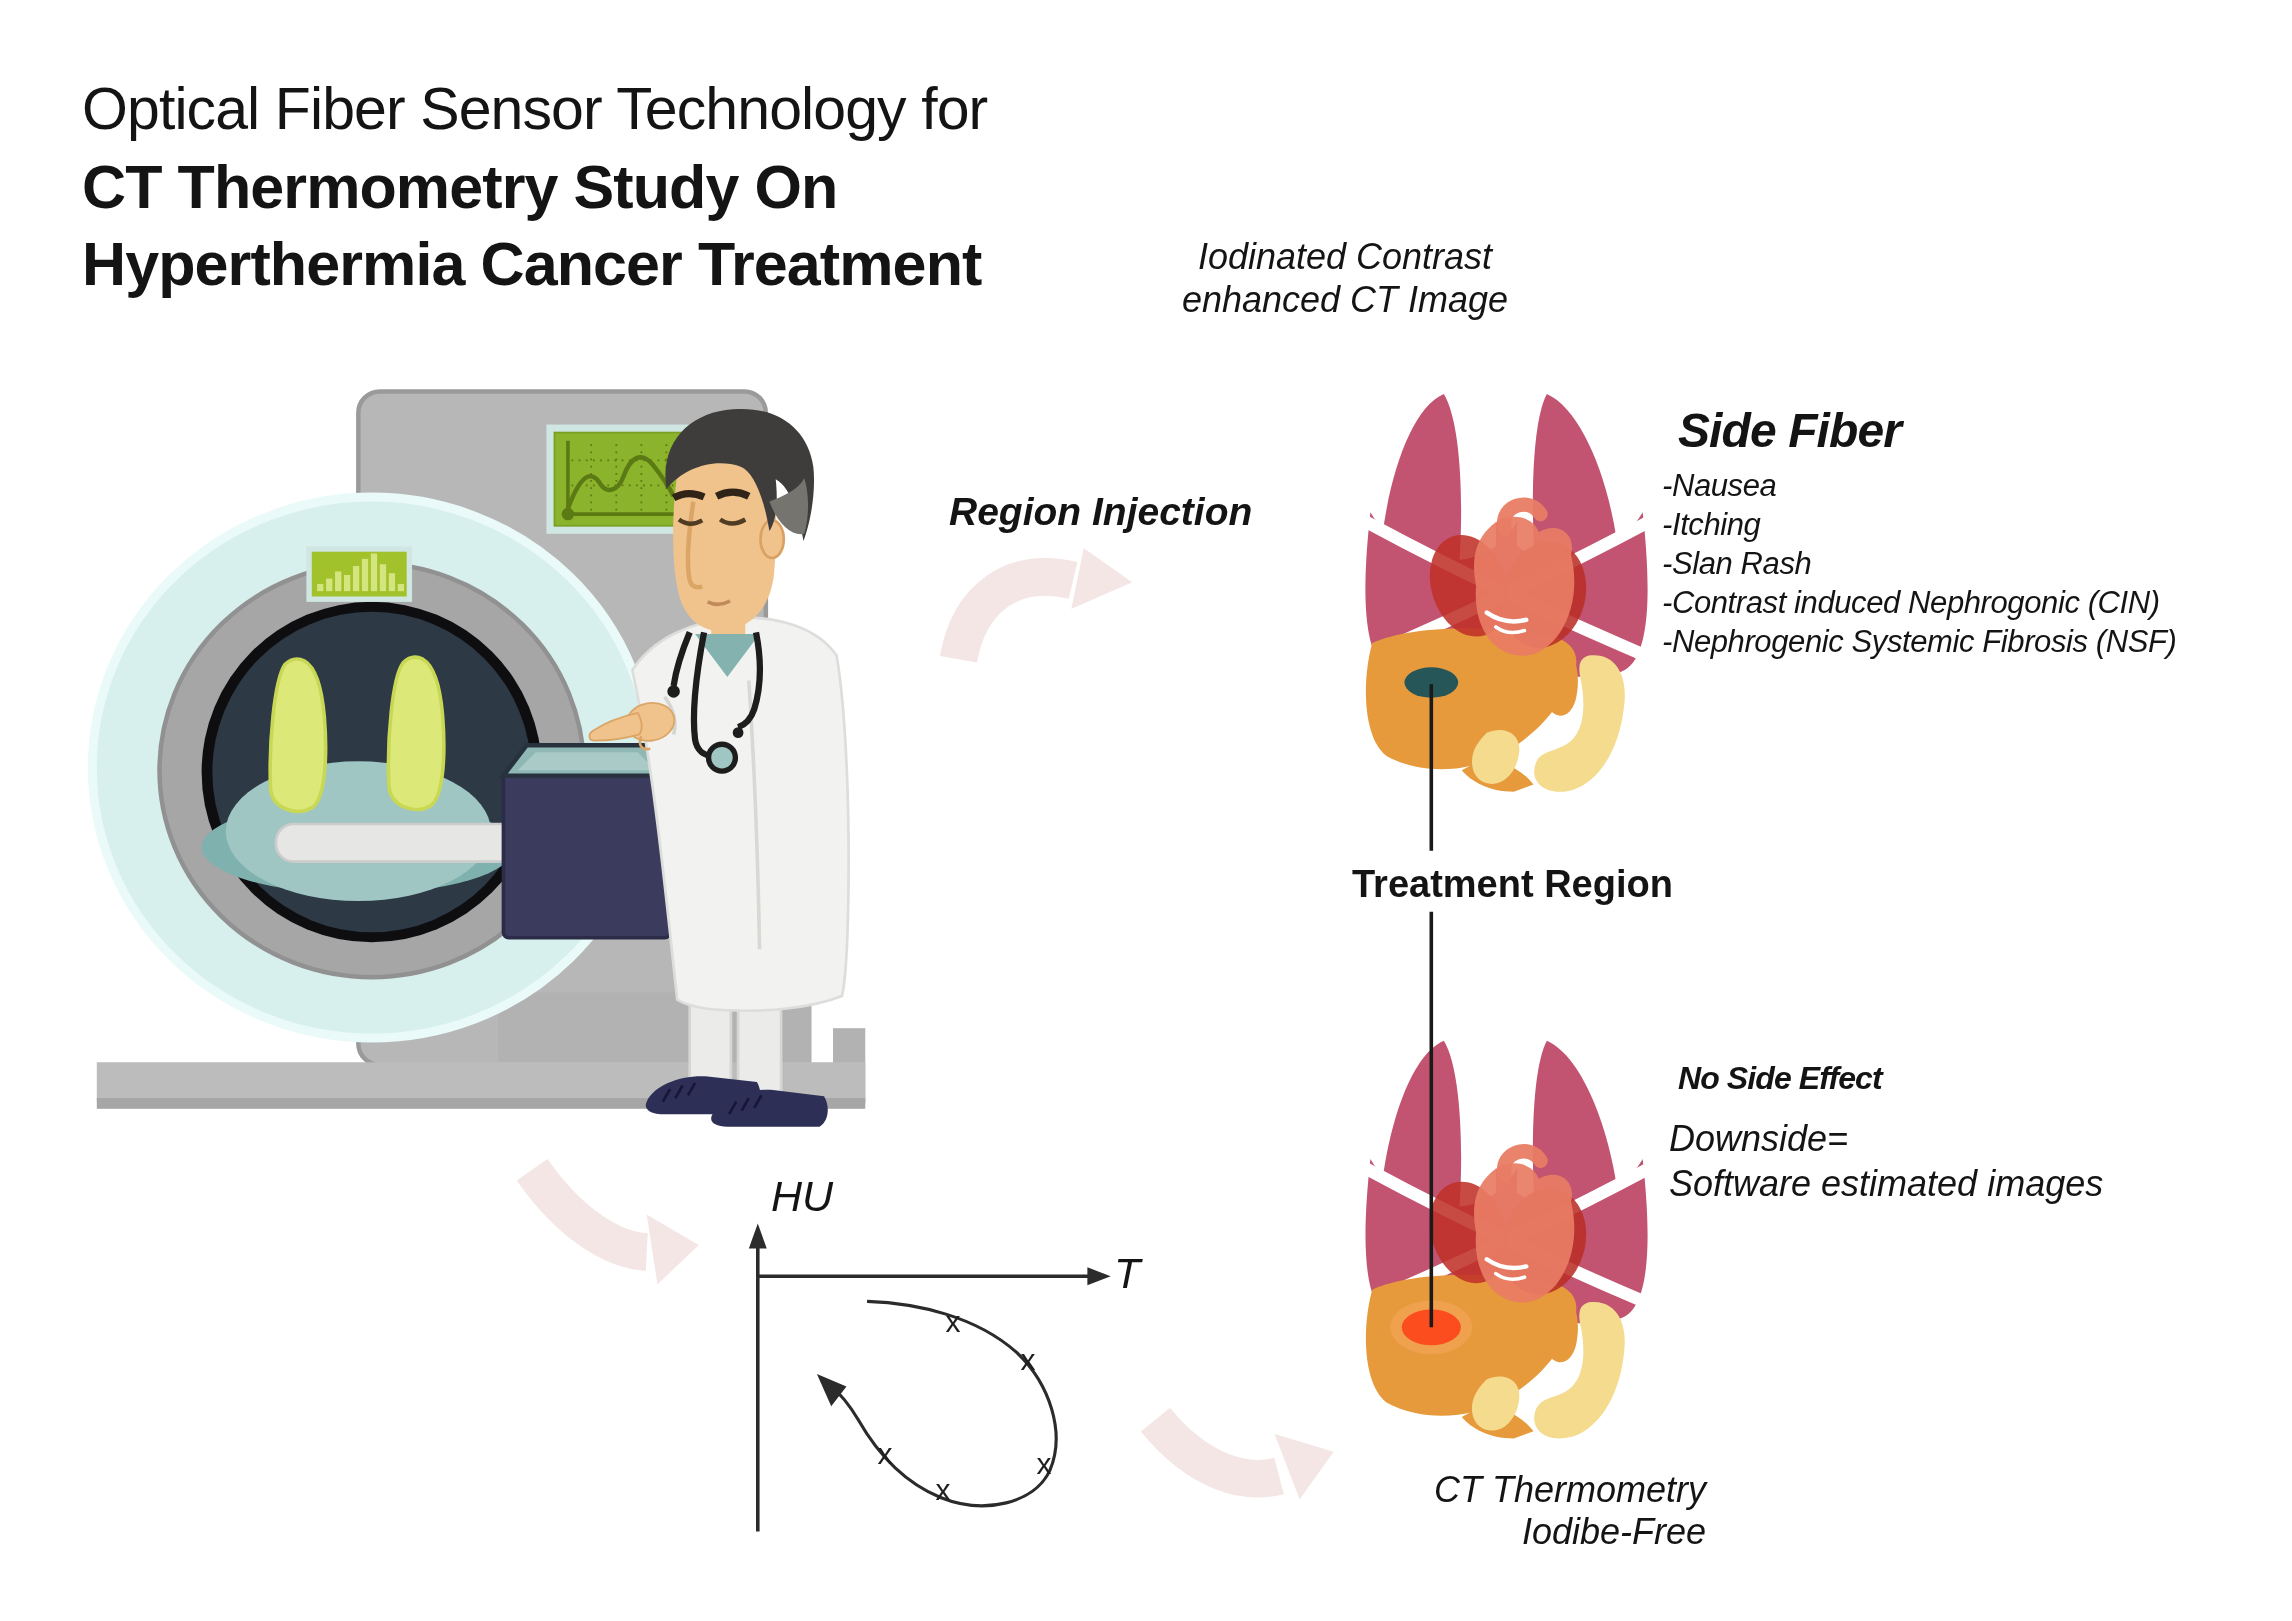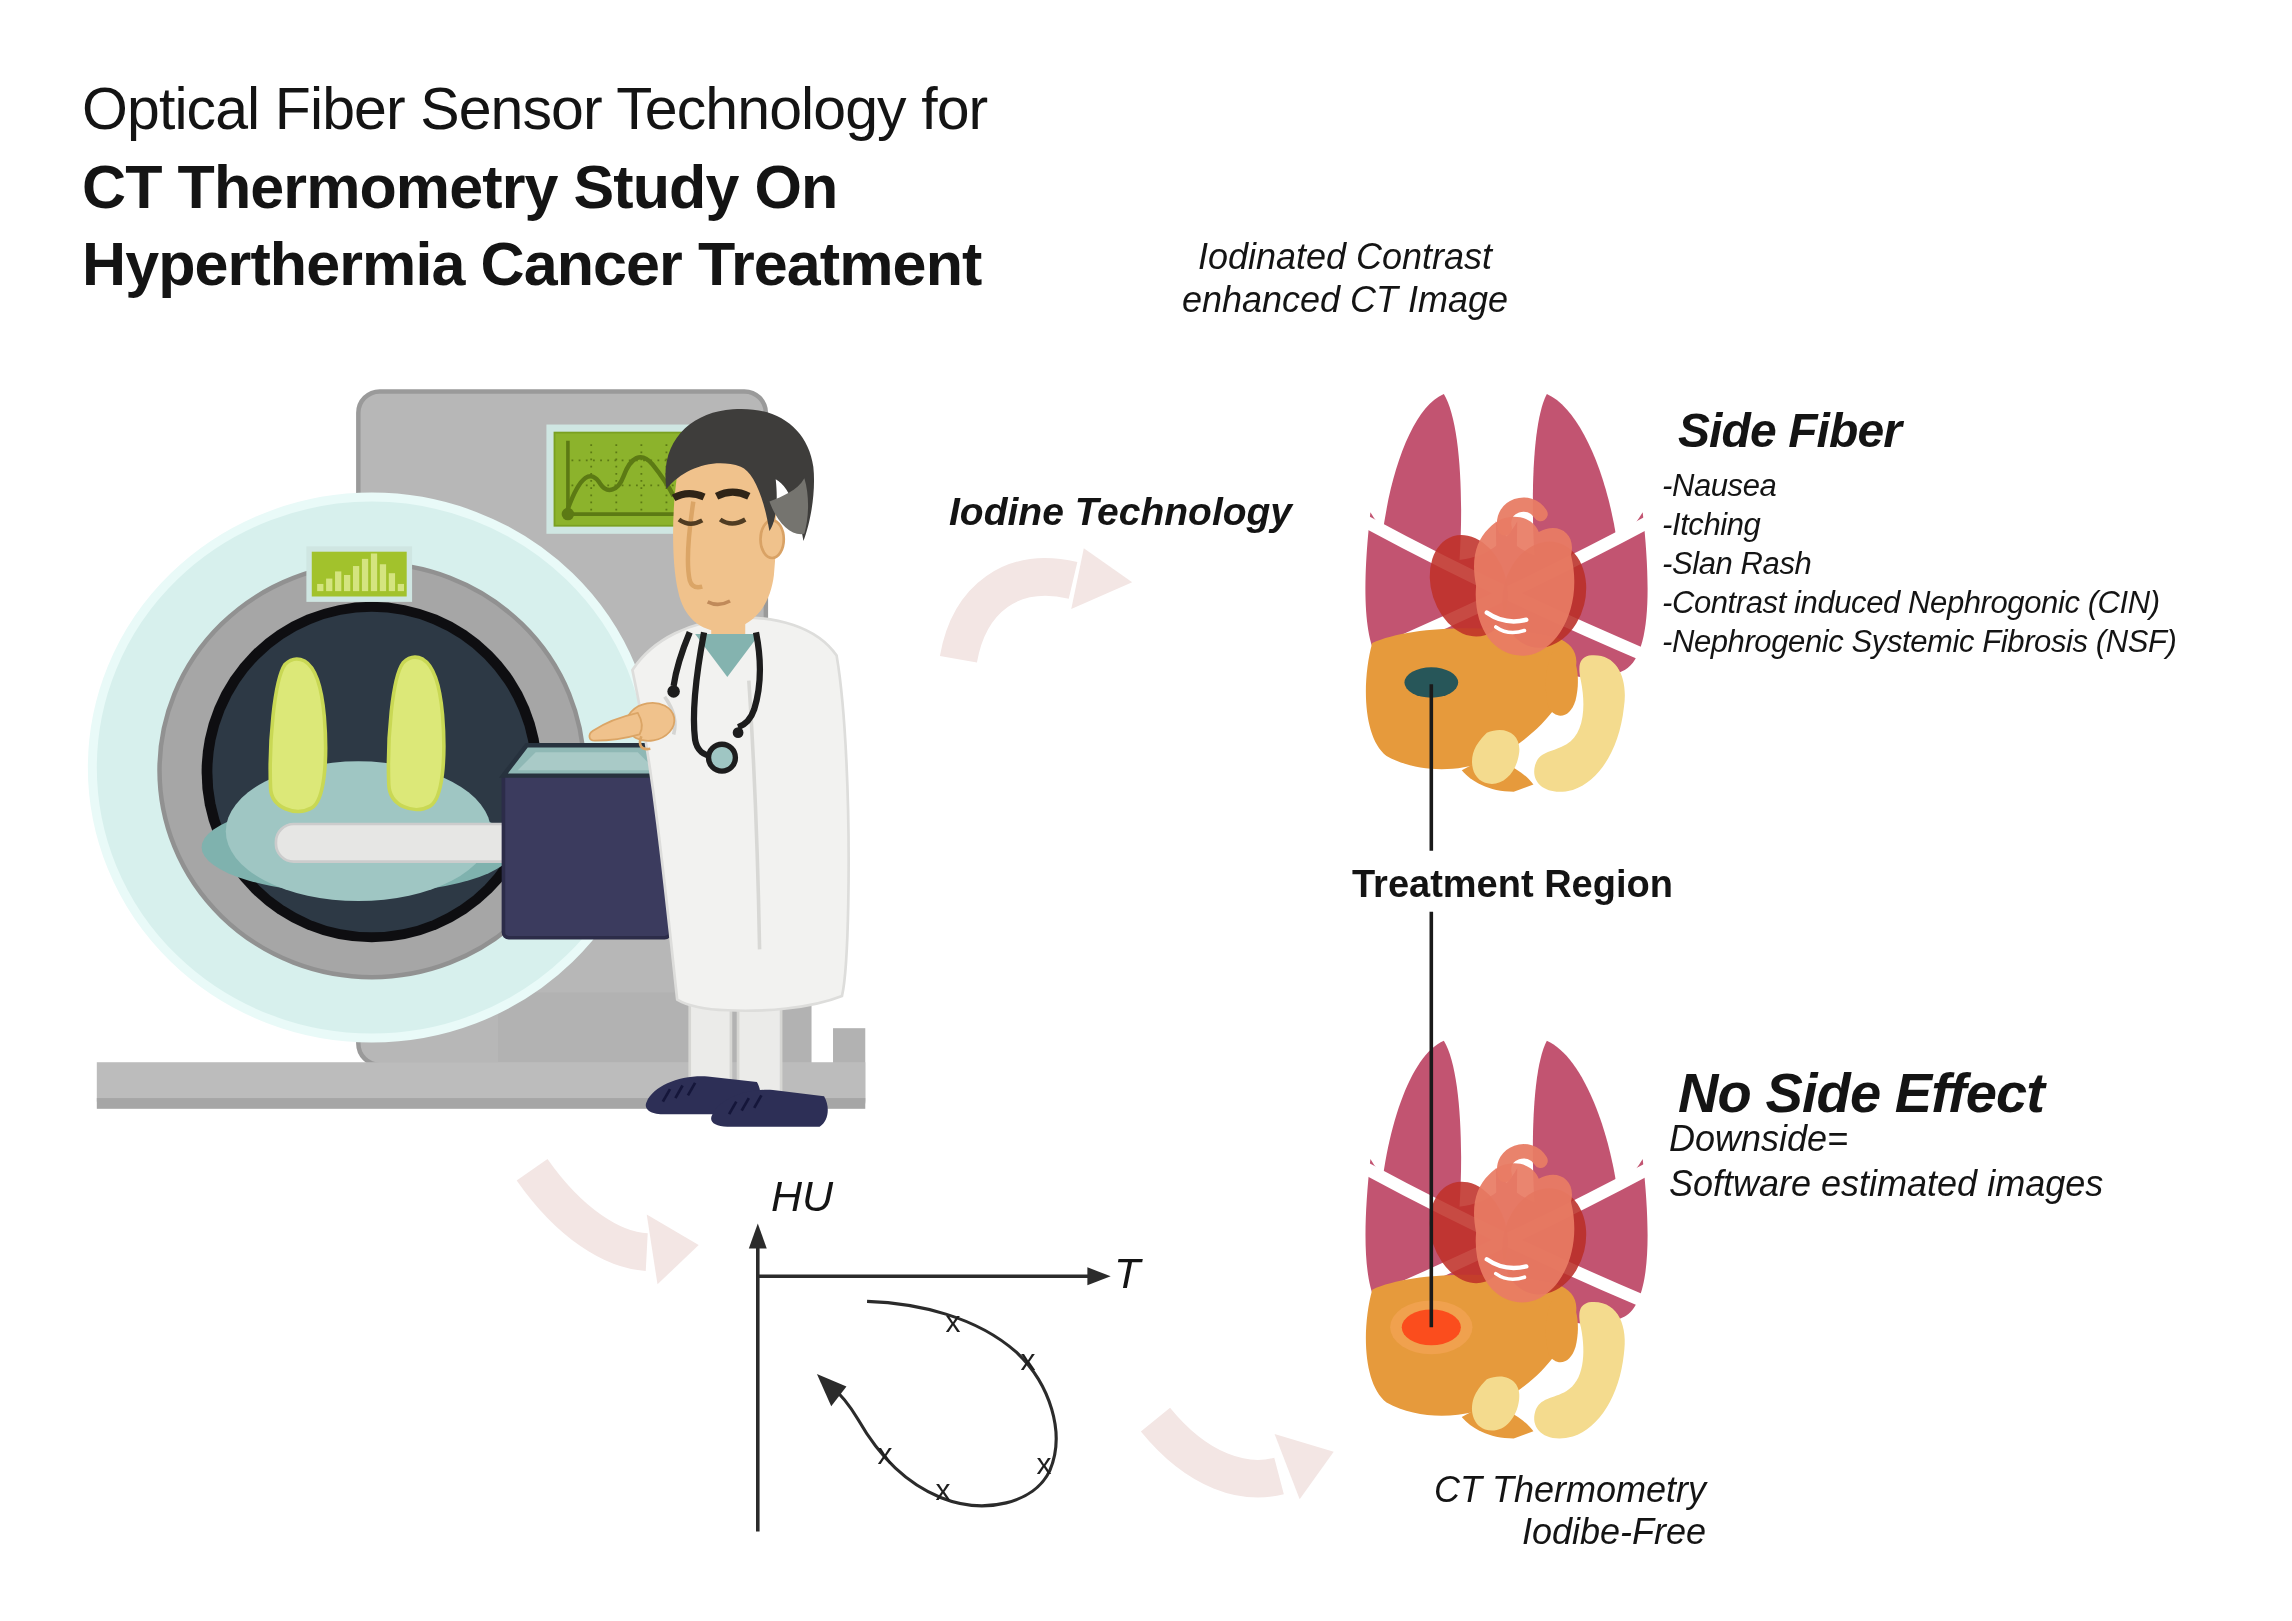--- a/index.html
+++ b/index.html
@@ -9,21 +9,21 @@
   .lbl{position:absolute;white-space:nowrap;color:#141414;line-height:1.18;}
   .title-line1{left:82px;top:75px;font-size:59px;font-weight:400;letter-spacing:-0.9px;}
   .title-line2{left:82px;top:152px;font-size:61px;font-weight:700;letter-spacing:-0.9px;}
   .title-line3{left:82px;top:229px;font-size:61px;font-weight:700;letter-spacing:-0.9px;}
   .caption-center{text-align:center;}
   .ct-image-caption{left:1121px;top:235px;width:448px;font-size:36px;font-style:italic;line-height:43px;}
   .iodine-injection{left:949px;top:489px;font-size:39px;font-weight:700;font-style:italic;}
   .side-effect-heading{left:1678px;top:403px;font-size:48px;font-weight:700;font-style:italic;letter-spacing:-0.9px;}
   .side-effect-list{left:1662px;top:466px;font-size:31px;font-style:italic;line-height:39px;letter-spacing:-0.4px;}
   .treatment-region{left:1352px;top:862px;font-size:38px;font-weight:700;}
-  .no-side-effect-heading{left:1678px;top:1060px;font-size:56px;font-weight:700;font-style:italic;letter-spacing:-0.9px;}
+  .no-side-effect-heading{left:1678px;top:1060px;font-size:32px;font-weight:700;font-style:italic;letter-spacing:-0.9px;}
   .downside{left:1669px;top:1116px;font-size:36px;font-style:italic;line-height:45px;}
   .hu-label{left:729px;top:1171px;font-size:43px;font-style:italic;margin-left:42px;}
   .t-label{left:1114px;top:1248px;font-size:43px;font-style:italic;}
   .ct-thermo-caption{left:1294px;top:1469px;width:412px;font-size:36px;font-style:italic;line-height:42px;text-align:right;}
   .xmark{position:absolute;transform:translate(-50%,-55%);font-size:30px;color:#1f1f1f;font-family:"Liberation Sans",sans-serif;}
 </style>
 </head>
 <body>
 
 <div id="page">
@@ -205,21 +205,21 @@
 
   <div class="lbl title-line1">Optical Fiber Sensor Technology for</div>
   <div class="lbl title-line2">CT Thermometry Study On</div>
   <div class="lbl title-line3">Hyperthermia Cancer Treatment</div>
 
   <div class="lbl ct-image-caption caption-center">
     <div>Iodinated Contrast</div>
     <div>enhanced CT Image</div>
   </div>
 
-  <div class="lbl iodine-injection">Iodine Technology</div>
+  <div class="lbl iodine-injection">Region Injection</div>
 
   <div class="lbl side-effect-heading">Side Fiber</div>
   <div class="lbl side-effect-list">
     <div>-Nausea</div>
     <div>-Itching</div>
     <div>-Slan Rash</div>
     <div>-Contrast induced Nephrogonic (CIN)</div>
     <div>-Nephrogenic Systemic Fibrosis (NSF)</div>
   </div>
 

